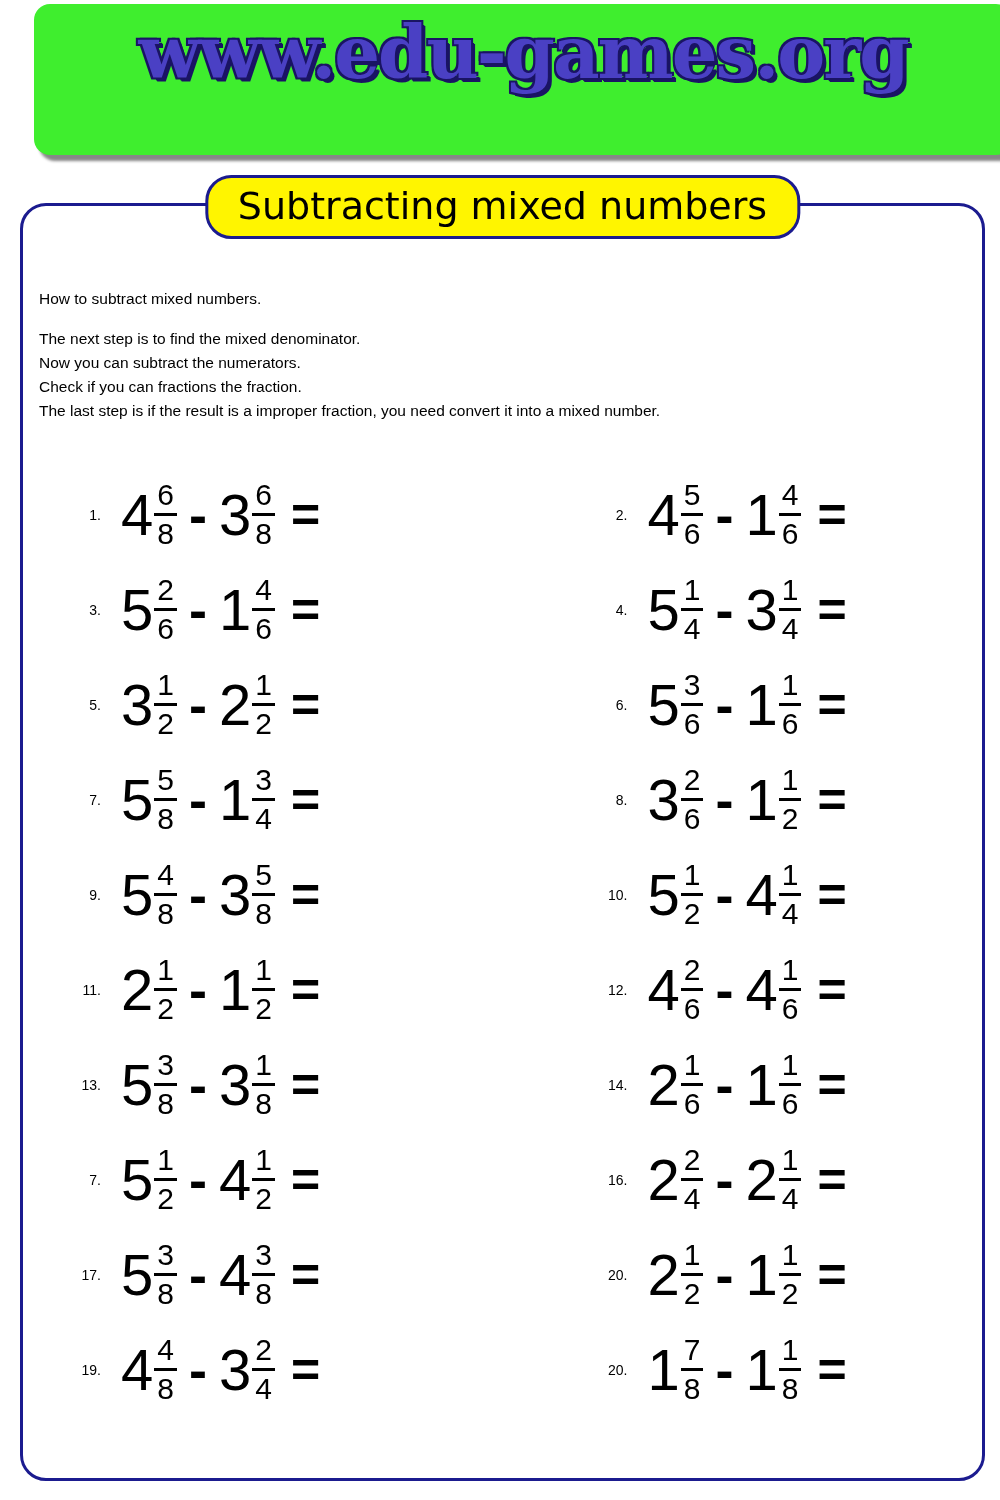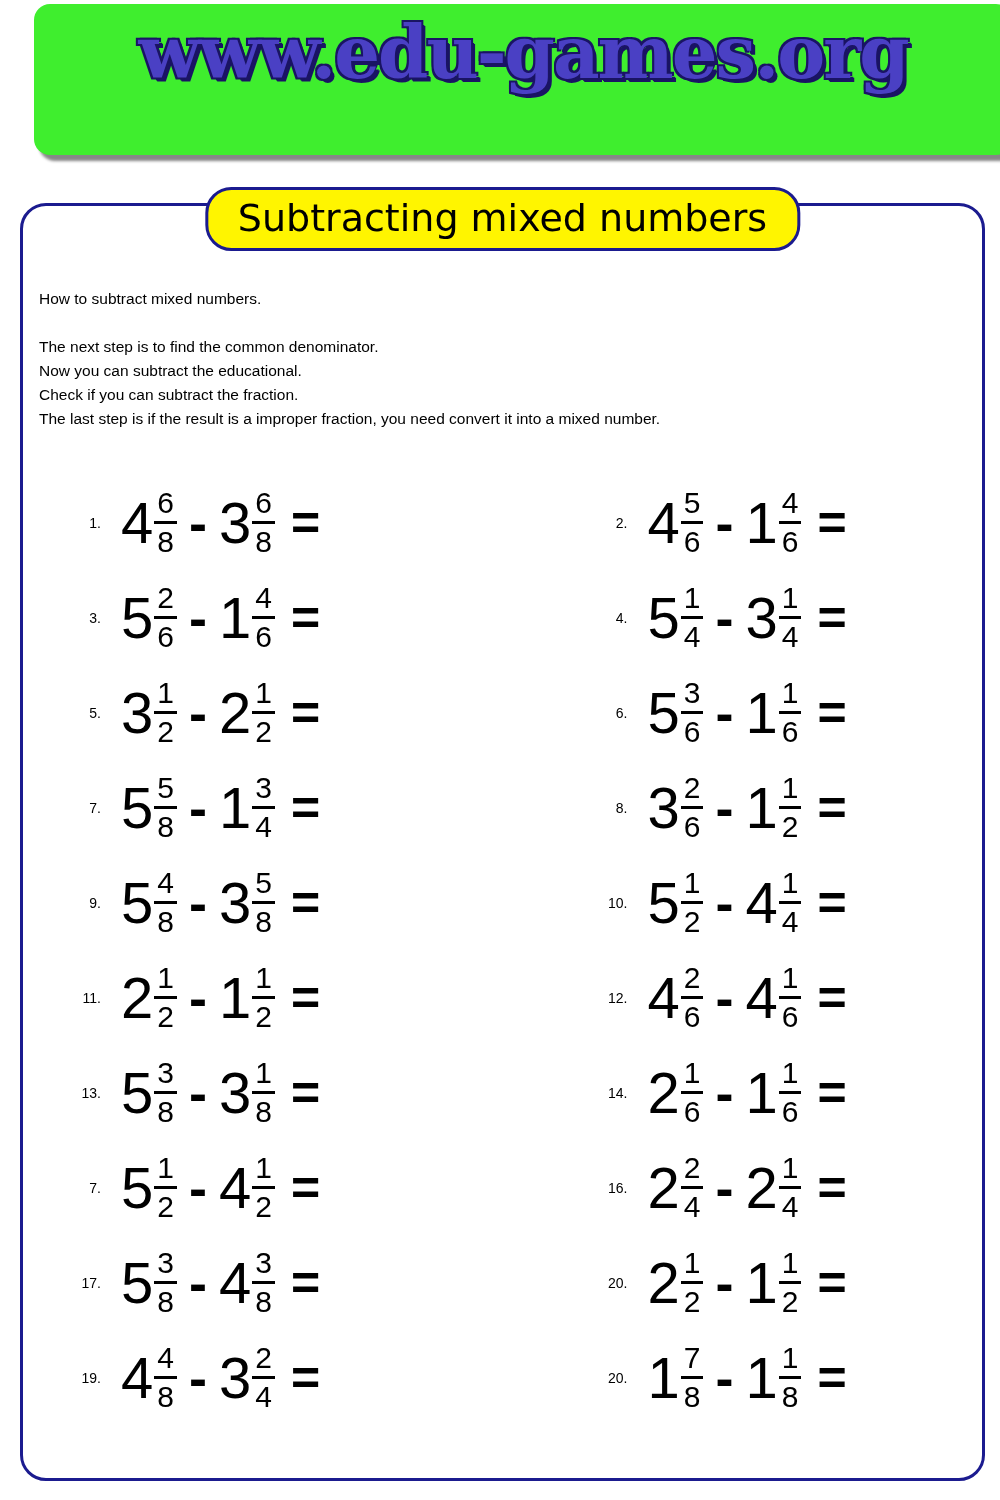--- a/index.html
+++ b/index.html
@@ -61,31 +61,30 @@
     transform: translateX(-50%);
     background: #fff500;
     border: 3px solid #1b1b8f;
     border-radius: 26px;
     padding: 4px 30px 6px 30px;
     font-family: "DejaVu Sans", sans-serif;
     font-size: 38px;
     line-height: 48px;
     color: #000;
     white-space: nowrap;
-    margin-top: 12px;
   }
 
   
   .instructions {
     padding: 81px 0 0 16px;
     font-size: 15.5px;
     line-height: 24px;
     color: #000;
   }
-  .howto { margin-bottom: 24px; }
+  .howto { margin-bottom: 16px; }
 
   
   .problems {
     margin-top: 44px;
     display: grid;
     grid-template-columns: 1fr 1fr;
     grid-auto-rows: 95px;
     padding-left: 30px;
   }
   .problem {
@@ -134,23 +133,23 @@
 
 <div class="banner">
   <div class="banner-title">www.edu-games.org</div>
 </div>
 
 <div class="sheet">
   <div class="title-box">Subtracting mixed numbers</div>
 
   <div class="instructions">
     <div class="howto">How to subtract mixed numbers.</div>
-    <div>The next step is to find the common denominator.</div>
-    <div>Now you can subtract the educational.</div>
-    <div>Check if you can subtract the fraction.</div>
+    <div>The next step is to find the mixed denominator.</div>
+    <div>Now you can subtract the numerators.</div>
+    <div>Check if you can fractions the fraction.</div>
     <div>The last step is if the result is a improper fraction, you need convert it into a mixed number.</div>
   </div>
 
   <div class="problems" id="problems-grid">
   <div class="problem">
     <span class="pnum">1.</span>
     <span class="expr">
       <span class="whole">4</span>
       <span class="frac">
         <span class="ftop">6</span>

